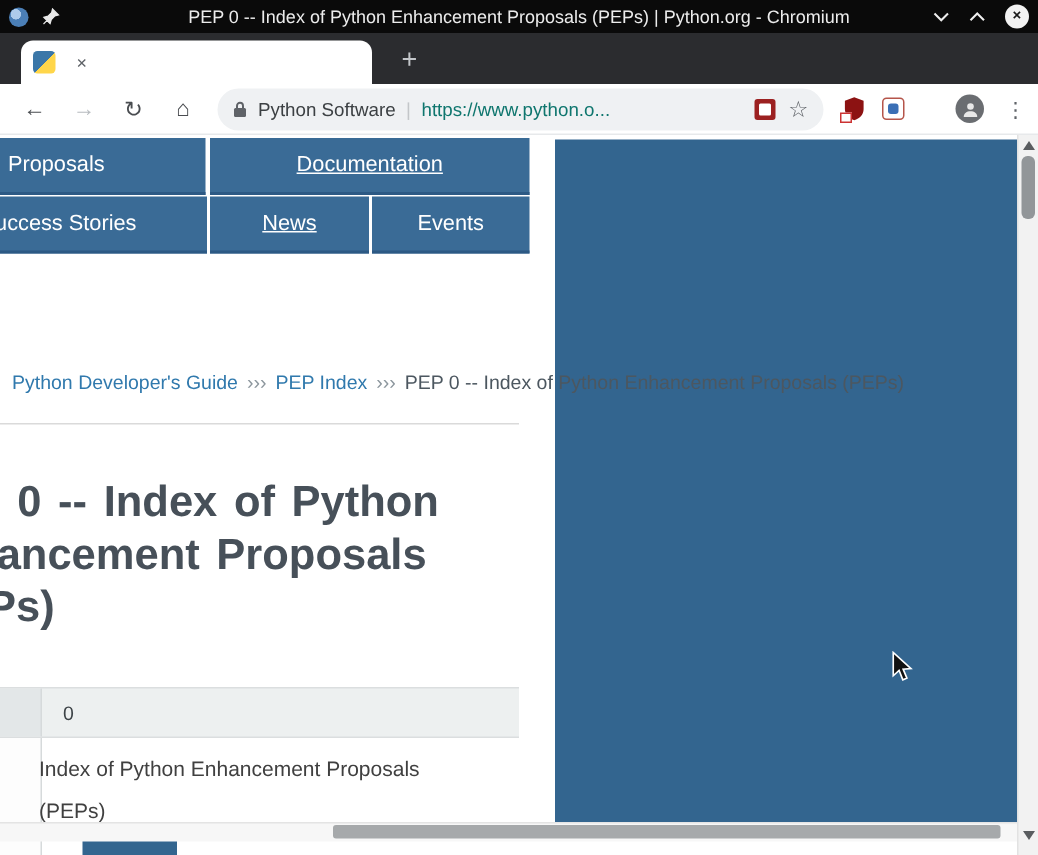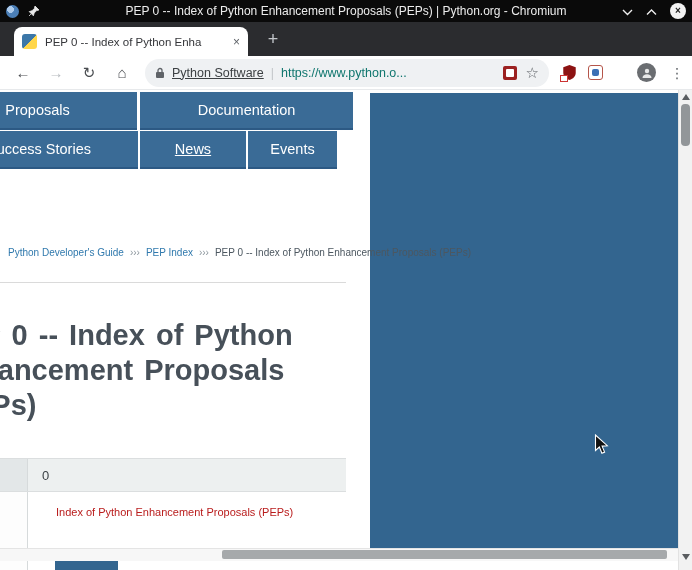--- a/index.html
+++ b/index.html
@@ -32,21 +32,21 @@
             font-size:18px; line-height:21px; text-align:center; }
 
   
   .toolbar { position:absolute; left:0; top:56px; width:692px; height:34px; background:#fff;
              border-bottom:1px solid #e7e9eb; display:flex; align-items:center; }
   .nav-btn { width:20px; text-align:center; font-size:15px; color:#4a4d51; margin-left:13px; }
   .nav-btn.disabled { color:#b8bcc0; }
   .omnibox { margin-left:13px; width:404px; height:28px; border-radius:14px; background:#eff1f3;
              display:flex; align-items:center; padding:0 10px; font-size:12.5px; }
   .lock-icon { margin-right:7px; display:flex; }
-  .site-name { color:#3c4043; white-space:nowrap;text-decoration:underline; }
+  .site-name { color:#3c4043; white-space:nowrap; }
   .om-sep { color:#c3c6c9; margin:0 7px; }
   .url { color:#0f766e; white-space:nowrap; overflow:hidden; flex:1; }
   .page-action-icon { width:14px; height:14px; border-radius:2px; background:#9c2121; flex:none;
                       margin-left:6px; position:relative; }
   .page-action-icon::after { content:""; position:absolute; left:3px; top:3px; width:8px; height:8px;
                       background:#fff; border-radius:1px; }
   .star { font-size:15px; color:#5f6368; margin-left:9px; }
   .ext1 { margin-left:12px; position:relative; width:17px; height:17px; }
   .ext-badge { position:absolute; left:-1px; bottom:-1px; width:8px; height:7px; background:#fdfdfd;
                border:1px solid #c33; }
@@ -59,44 +59,44 @@
   .menu-dots { font-size:14px; color:#5f6368; margin-left:14px; width:14px; text-align:center; }
 
   
   .page { position:absolute; left:0; top:90px; width:678px; height:480px; background:#fff; overflow:hidden; }
   .blue-panel { position:absolute; left:370px; top:3px; width:308px; height:455px; background:#33658f; }
 
   .nav-box { position:absolute; background:#3a6b96; color:#fff; font-size:14.5px;
              display:flex; align-items:center; justify-content:center;
              border-bottom:2px solid #2c5984; }
   .nb-downloads     { left:-62px; top:2px;  width:199px; height:38px; }
-  .nb-documentation { left:140px; top:2px;  width:213px; height:38px; }
+  .nb-documentation { left:140px; top:2px;  width:213px; height:38px;text-decoration:underline; }
   .nb-success       { left:-60px; top:41px; width:198px; height:38px; }
   .nb-news          { left:140px; top:41px; width:106px; height:38px;text-decoration:underline; }
-  .nb-events        { left:248px; top:41px; width:89px; height:38px; }
-
-  .breadcrumb { position:absolute; left:8px; top:157px; font-size:10px; white-space:nowrap; z-index:5; }
+  .nb-events        { left:248px; top:41px; width:105px; height:38px; }
+
+  .breadcrumb { position:absolute; left:8px; top:157px; font-size:13px; white-space:nowrap; z-index:5; }
   .bc-link { color:#3079ad; text-decoration:none; }
   .bc-sep { color:#8d979e; margin:0 6px; letter-spacing:0; }
   .bc-current { color:#4c5760; }
 
   .content-rule { position:absolute; left:0; top:192px; width:346px; border-top:1px solid #dadada; }
 
   .pep-heading { position:absolute; left:-57px; top:228px; width:406px; font-size:29px;
                  font-weight:bold; color:#475059; line-height:35px; word-spacing:3px; }
 
   .t-row1 { position:absolute; left:0; top:368px; width:346px; height:34px; background:#edf0f0;
             border-top:1px solid #dbdedf; border-bottom:1px solid #dbdedf; }
   .t-row2 { position:absolute; left:0; top:402px; width:346px; height:78px; background:#fff; }
   .t-col  { position:absolute; left:0; top:0; width:28px; height:100%; border-right:1px solid #d6dadb; }
   .t-row1 .t-col { background:#e3e7e8; }
   .t-row2 .t-col { background:#fdfdfd; }
   .cell-num   { position:absolute; left:42px; top:9px; font-size:13px; color:#3d4347; }
-  .cell-title { position:absolute; left:56px; top:6px; width:262px; font-size:11px;
-                color:#b91c1c; line-height:28px; }
+  .cell-title { position:absolute; left:26px; top:6px; width:262px; font-size:14px;
+                color:#404040; line-height:28px; }
 
   .hscroll { position:absolute; left:0; top:458px; width:678px; height:13px; background:#f7f7f7;
              border-top:1px solid #e4e4e4; }
   .hthumb  { position:absolute; left:222px; top:1px; width:445px; height:9px; background:#a6a9ab;
              border-radius:2px; }
   .page-bottom-blue { position:absolute; left:55px; top:471px; width:63px; height:9px; background:#33658f; }
 
   
   .vscroll { position:absolute; left:678px; top:90px; width:14px; height:480px; background:#f2f2f2;
              border-left:1px solid #e2e2e2; }
@@ -137,21 +137,20 @@
             <path d="M1 6.5 L5.5 2 L10 6.5" fill="none" stroke="#ededed" stroke-width="1.4"></path>
           </svg>
       </span>
       <span class="win-close">×</span>
     </div>
   </div>
 
   <div class="tabstrip">
     <div class="tab">
       <span class="favicon"></span>
-      <span class="tab-title">PEP 0 -- Index of Python Enha</span>
       <span class="tab-close">×</span>
     </div>
     <div class="newtab">+</div>
   </div>
 
   <div class="toolbar">
     <span class="nav-btn">←</span>
     <span class="nav-btn disabled">→</span>
     <span class="nav-btn">↻</span>
     <span class="nav-btn">⌂</span>

